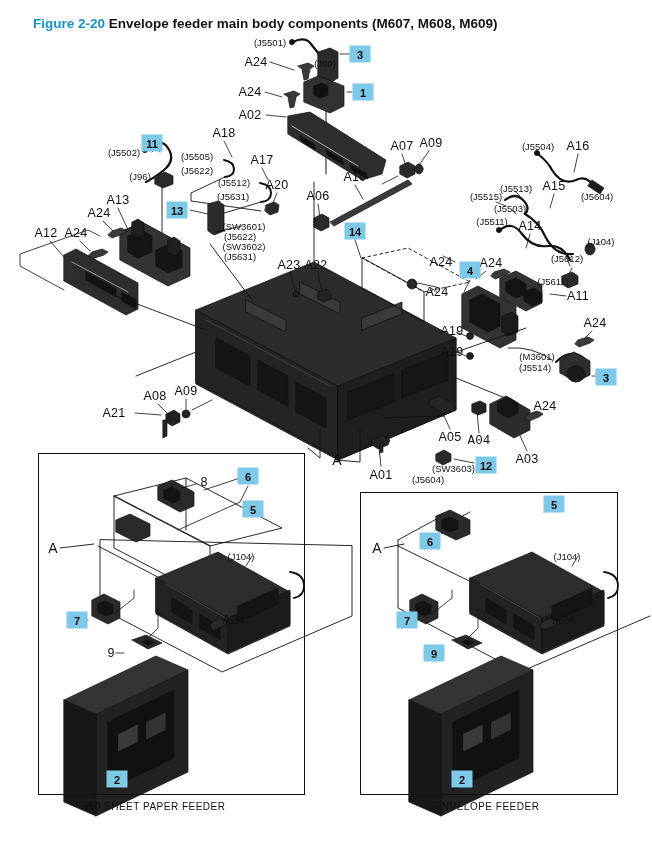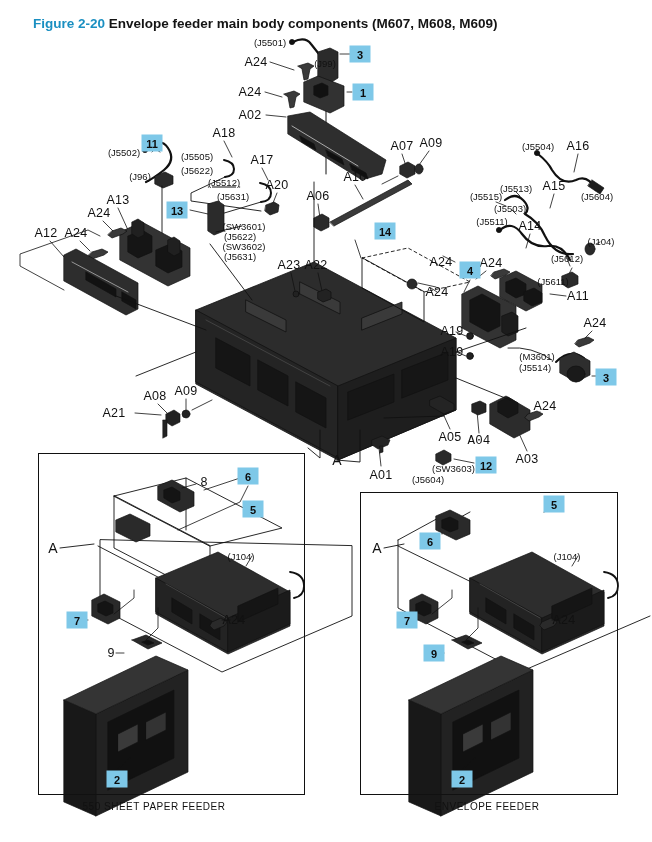--- a/index.html
+++ b/index.html
@@ -426,21 +426,21 @@
 <div class="lbl" style="left: 479px; top: 441px; font-family: Liberation Mono, monospace;">A04</div>
 <div class="lbl" style="left: 527px; top: 459px;">A03</div>
 <div class="lbl" style="left: 545px; top: 406px;">A24</div>
 <div class="lbl big" style="left: 337px; top: 460px;">A</div>
 <div class="lbl conn" style="left: 270px; top: 42px;">(J5501)</div>
 <div class="lbl conn" style="left: 325px; top: 38px; margin-top: 25px;">(J99)</div>
 <div class="lbl conn" style="left: 124px; top: 152px;">(J5502)</div>
 <div class="lbl conn" style="left: 140px; top: 176px;">(J96)</div>
 <div class="lbl conn" style="left: 197px; top: 156px;">(J5505)</div>
 <div class="lbl conn" style="left: 197px; top: 170px;">(J5622)</div>
-<div class="lbl conn" style="left: 224px; top: 182px; text-decoration: underline;">(J5512)</div>
+<div class="lbl conn" style="left: 234px; top: 182px;">(J5512)</div>
 <div class="lbl conn" style="left: 233px; top: 196px;">(J5631)</div>
 <div class="lbl conn" style="left: 244px; top: 226px;">(SW3601)</div>
 <div class="lbl conn" style="left: 240px; top: 236px;">(J5622)</div>
 <div class="lbl conn" style="left: 244px; top: 246px;">(SW3602)</div>
 <div class="lbl conn" style="left: 240px; top: 256px;">(J5631)</div>
 <div class="lbl conn" style="left: 538px; top: 146px;">(J5504)</div>
 <div class="lbl conn" style="left: 597px; top: 196px;">(J5604)</div>
 <div class="lbl conn" style="left: 486px; top: 196px;">(J5515)</div>
 <div class="lbl conn" style="left: 516px; top: 188px;">(J5513)</div>
 <div class="lbl conn" style="left: 510px; top: 208px;">(J5503)</div>
@@ -449,21 +449,21 @@
 <div class="lbl conn" style="left: 601px; top: 241px;">(J104)</div>
 <div class="lbl conn" style="left: 553px; top: 281px;">(J5611)</div>
 <div class="lbl conn" style="left: 537px; top: 356px;">(M3601)</div>
 <div class="lbl conn" style="left: 535px; top: 367px;">(J5514)</div>
 <div class="lbl conn" style="left: 431px; top: 468px; padding-left: 45px;">(SW3603)</div>
 <div class="lbl conn" style="left: 428px; top: 479px;">(J5604)</div>
 <div class="chip" style="left: 360px; top: 54px;">3</div>
 <div class="chip" style="left: 363px; top: 92px;">1</div>
 <div class="chip" style="left: 152px; top: 143px;">11</div>
 <div class="chip" style="left: 177px; top: 210px;">13</div>
-<div class="chip" style="left: 355px; top: 231px; margin-left: 30px;">14</div>
+<div class="chip" style="left: 355px; top: 231px;">14</div>
 <div class="chip" style="left: 470px; top: 270px;">4</div>
 <div class="chip" style="left: 606px; top: 377px;">3</div>
 <div class="chip" style="left: 486px; top: 465px;">12</div>
 <div class="lbl big" style="left: 53px; top: 548px;">A</div>
 <div class="lbl" style="left: 234px; top: 620px;">A24</div>
 <div class="lbl" style="left: 204px; top: 482px;">8</div>
 <div class="lbl" style="left: 111px; top: 653px;">9</div>
 <div class="lbl conn" style="left: 241px; top: 556px;">(J104)</div>
 <div class="chip" style="left: 248px; top: 476px;">6</div>
 <div class="chip" style="left: 253px; top: 509px;">5</div>

